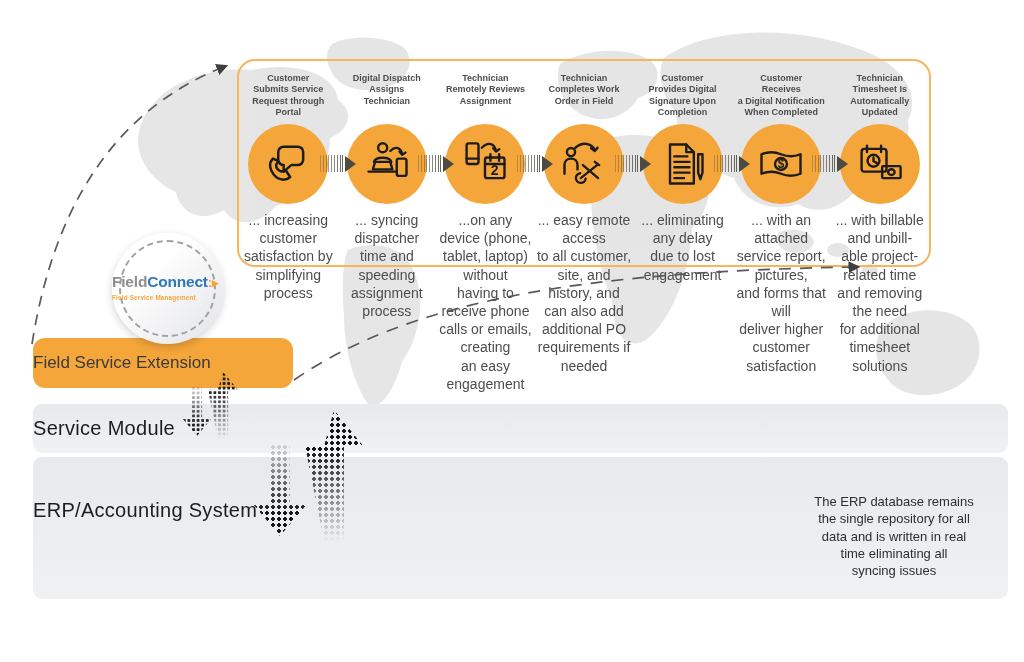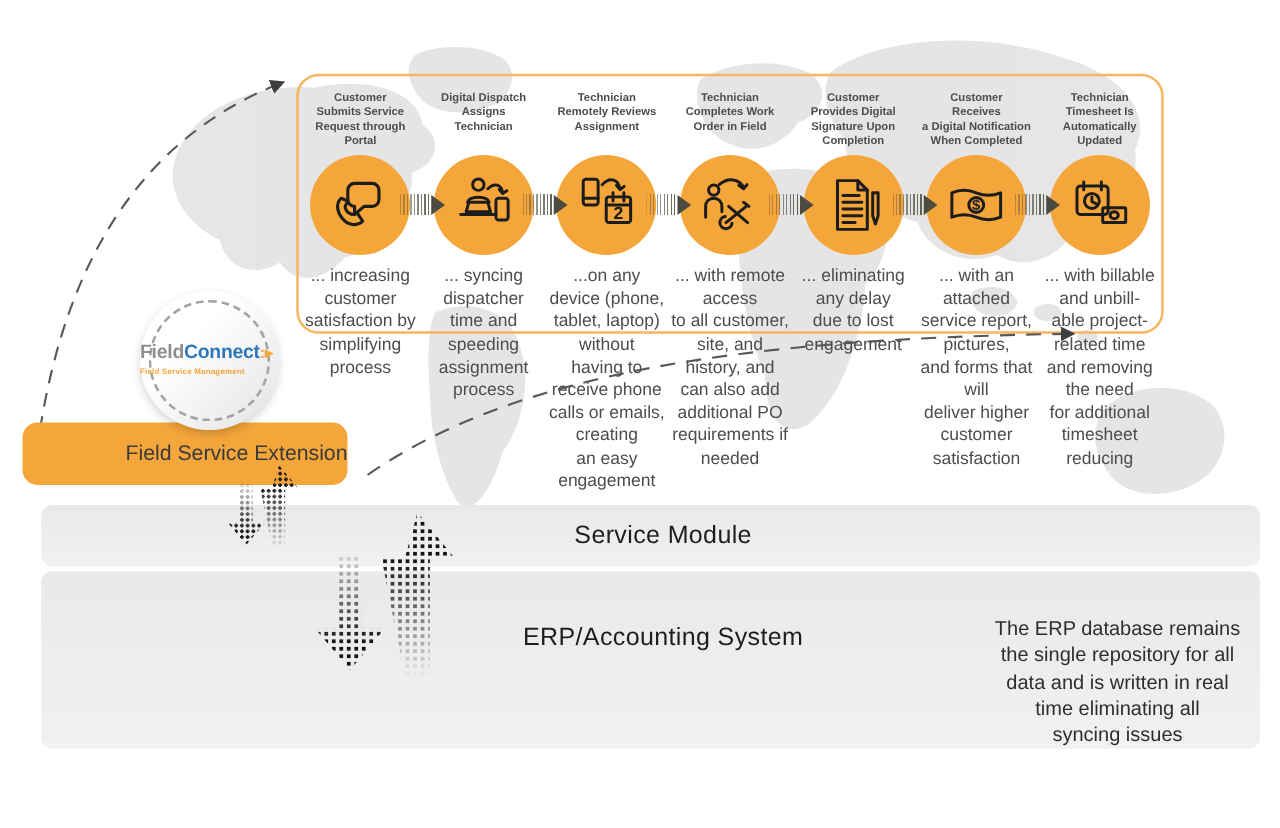--- a/index.html
+++ b/index.html
@@ -38,34 +38,34 @@
           z-index:3; }
   .logo-ring { position:absolute; left:7px; top:7px; right:7px; bottom:7px;
                border:2px dashed #a2a2a2; border-radius:50%; }
   .logo-text { position:relative; padding-top:40px; font-size:15.5px; font-weight:700; letter-spacing:-.2px; }
   .logo-field { color:#8f8f8f; }
   .logo-connect { color:var(--logo-blue,#2F77B8); }
   .logo-mark { color:var(--orange,#F5A63B); font-size:13px; }
   .logo-tagline { margin-top:3px; font-size:6.3px; font-weight:700; color:var(--orange,#F5A63B); letter-spacing:.2px; }
 
   
-  .fse-box { position:absolute; left:18px; top:338px; width:260px; height:50px; border-radius:12px;
-             background:var(--orange,#F5A63B); z-index:2; text-align:right; }
+  .fse-box { position:absolute; left:33px; top:338px; width:260px; height:50px; border-radius:12px;
+             background:var(--orange,#F5A63B); z-index:2; text-align:left; }
   .fse-box span { line-height:50px; font-size:17px; color:#3a3a3a; font-weight:500; }
 
   
   .bar { position:absolute; left:33px; width:975px; border-radius:9px;
          background:linear-gradient(180deg,#e8e9eb,#f0f1f3); z-index:1; }
   .bar-sm { top:404px; height:49px; }
   .bar-erp { top:457px; height:142px; }
-  .bar-label { text-align:center; font-size:20px; color:#1d1d1d; letter-spacing:.3px;margin-left:20px; }
+  .bar-label { text-align:left; font-size:20px; color:#1d1d1d; letter-spacing:.3px; }
   .bar-sm .bar-label { line-height:49px; }
   .erp-label { position:absolute; left:0; right:0; top:42px; }
   .erp-note { position:absolute; left:751px; top:36px; width:220px; text-align:center;
-              font-size:16px; font-weight:500; line-height:1.33; color:#2e2e2e; white-space:pre-line; }
+              font-size:13px; font-weight:500; line-height:1.33; color:#2e2e2e; white-space:pre-line; }
 
   
   .dot-arrow { position:absolute; z-index:4;
       background-image:radial-gradient(circle, #1d1d1d 1.3px, rgba(0,0,0,0) 1.45px);
       background-size:4.6px 4.6px; }
   .dot-arrow.big { background-image:radial-gradient(circle, #161616 1.7px, rgba(0,0,0,0) 1.9px);
       background-size:6px 6px; }
   .arrow-down { clip-path:polygon(33% 0,67% 0,67% 64%,100% 64%,50% 100%,0 64%,33% 64%); }
   .arrow-up   { clip-path:polygon(50% 0,100% 27%,67% 27%,67% 100%,33% 100%,0 27%,33% 27%); }
   .a-down { left:182px; top:386px; width:30px; height:50px;
@@ -191,21 +191,21 @@
                   <path d="M6 33v-8c0-3.5 2.5-6 6-6s6 2.5 6 6v4"></path>
                   <path d="M16 9c7-6 15-4 18 2"></path>
                   <path d="M30.5 9.5l3.5 2.5 2.5-3"></path>
                   <path d="M21 37l15-12M23 25l14 12"></path>
                   <path d="M20.5 32.5a4.5 4.5 0 1 0 5 5"></path>
                   <path d="M34 22l4 3"></path>
                 </g>
               </svg>
             </span>
     </div>
-    <div class="step-desc">... with remote access
+    <div class="step-desc">... easy remote access
 to all customer, site, and
 history, and can also add
 additional PO
 requirements if needed</div>
   <div class="connector">
             <i class="stripes"></i>
             <i class="head"></i>
           </div>
         </div>
         <div class="step">
@@ -274,21 +274,21 @@
                   <rect x="26" y="26" width="17" height="11" rx="1"></rect>
                   <ellipse cx="34.5" cy="31.5" rx="3" ry="2.6"></ellipse>
                 </g>
               </svg>
             </span>
     </div>
     <div class="step-desc">... with billable and unbill-
 able project-related time
 and removing the need
 for additional timesheet
-reducing</div>
+solutions</div>
   <div class="connector">
             <i class="stripes"></i>
             <i class="head"></i>
           </div>
         </div>
       </div>
   </div>
 
   <svg class="curves" width="1024" height="662" viewBox="0 0 1024 662">
     <defs>

